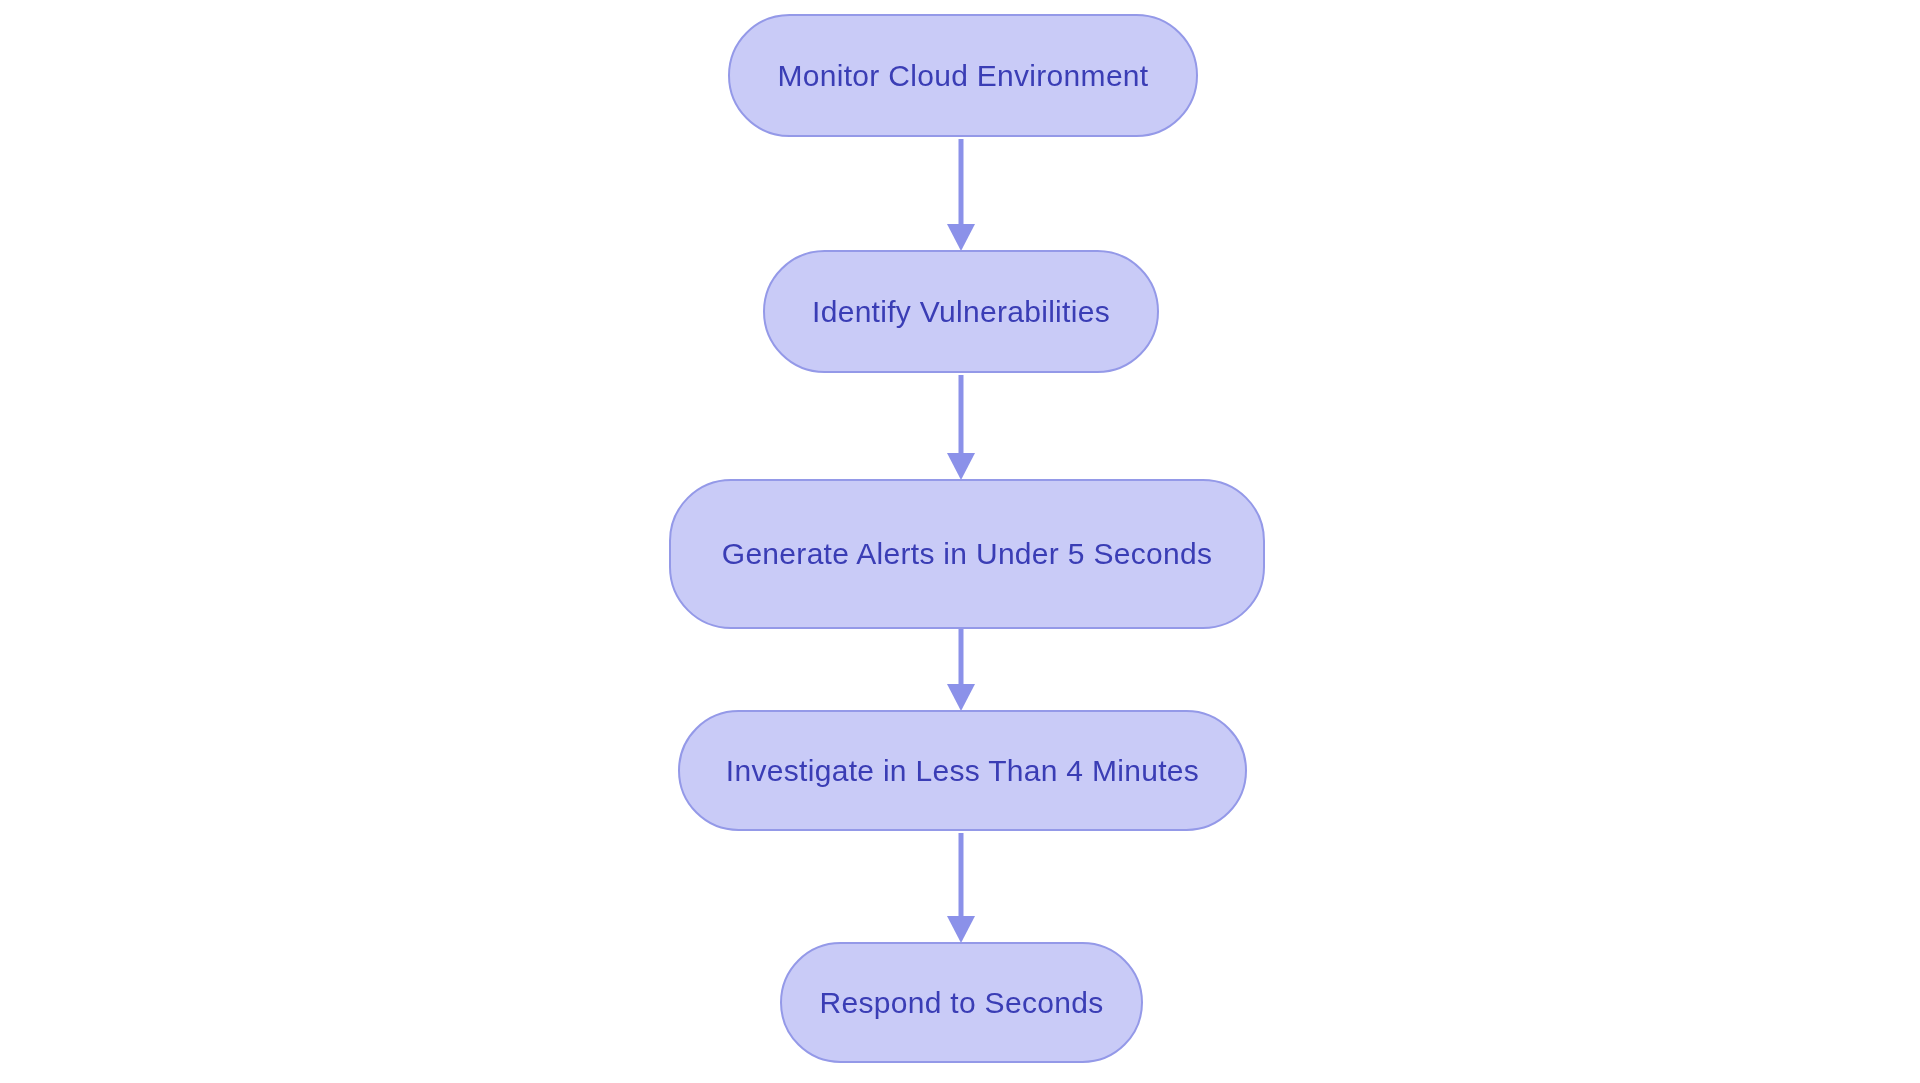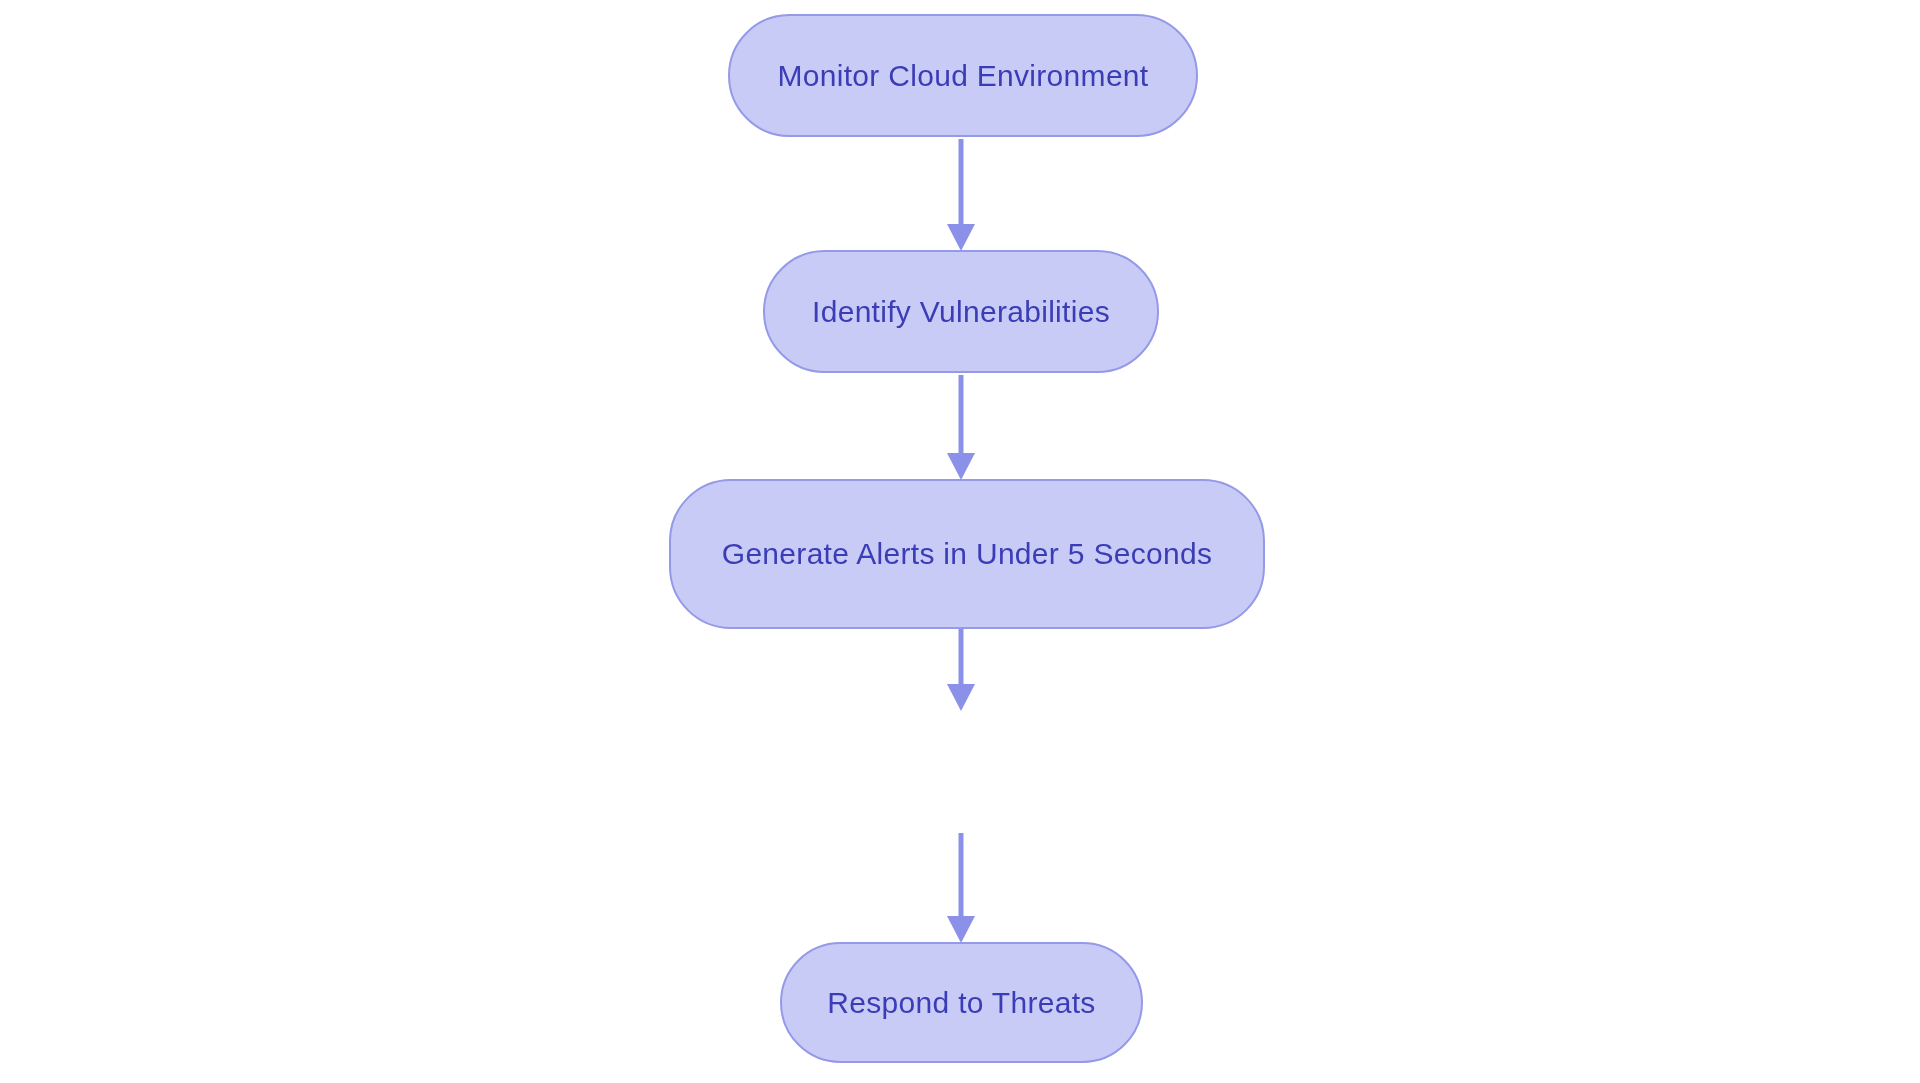--- a/index.html
+++ b/index.html
@@ -81,18 +81,21 @@
   </div>
 
   <div class="node n2">
     <span class="label">Identify Vulnerabilities</span>
   </div>
 
   <div class="node n3">
     <span class="label">Generate Alerts in Under 5 Seconds</span>
   </div>
 
+  <div class="node n4">
+    <span class="label">Investigate in Less Than 4 Minutes</span>
+  </div>
 
   <div class="node n5">
-    <span class="label">Respond to Threats</span>
+    <span class="label">Respond to Seconds</span>
   </div>
 
 </div>
 
 </body></html>

